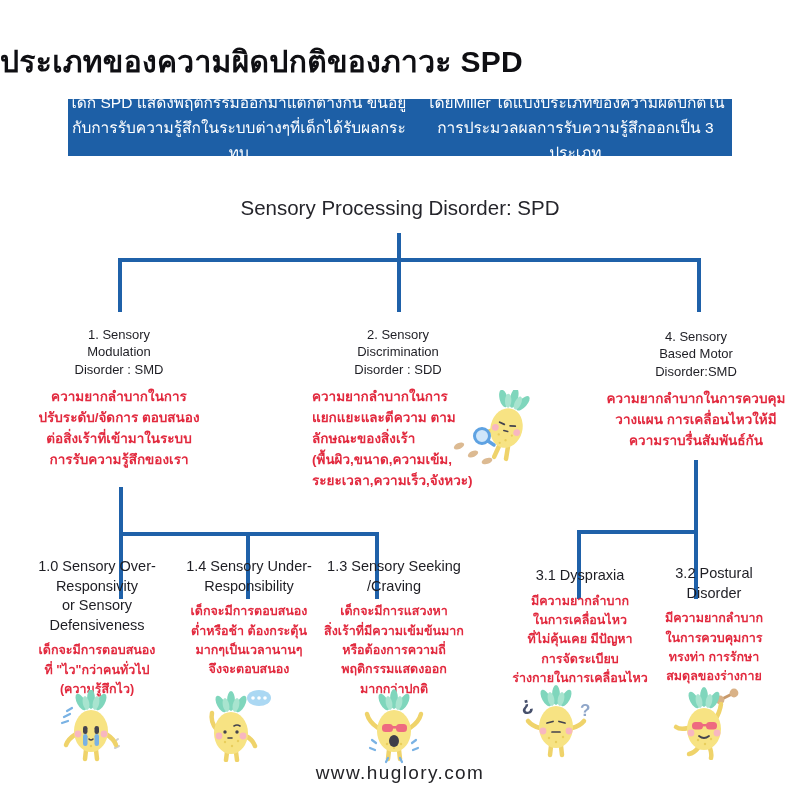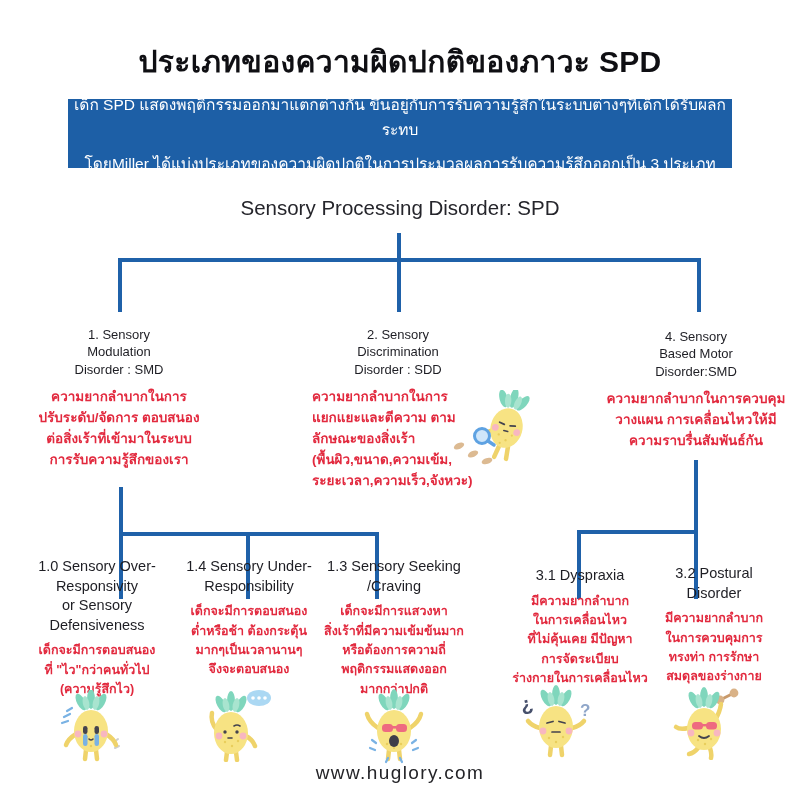--- a/index.html
+++ b/index.html
@@ -10,27 +10,27 @@
   }
   html,body{margin:0;padding:0;}
   body{
     width:800px;height:800px;background:#ffffff;
     font-family:"Liberation Sans","DejaVu Sans",sans-serif;
     color:var(--ink);
   }
   .canvas{position:relative;width:800px;height:800px;overflow:hidden;background:#fff;}
 
   .title{
-    position:absolute;left:0;top:38px;width:800px;text-align:center;
+    position:absolute;left:0;top:38px;width:800px;
     font-size:30px;font-weight:700;color:#0f0f13;letter-spacing:.3px;
   }
   .banner{
-    position:absolute;left:68px;top:99px;width:664px;height:69px;
+    position:absolute;left:68px;top:99px;width:664px;height:57px;
     background:var(--banner-blue);color:#fff;
-    display:flex;flex-direction:column;justify-content:center;align-items:center;
+    display:flex;flex-direction:row;justify-content:center;align-items:center;
     gap:9px;text-align:center;
   }
   .banner .bl1{font-size:15.5px;font-weight:500;}
   .banner .bl2{font-size:15.5px;font-weight:500;}
 
   .diagram-title{
     position:absolute;left:0;top:196px;width:800px;text-align:center;
     font-size:20.5px;font-weight:500;color:#25252b;
   }
 

